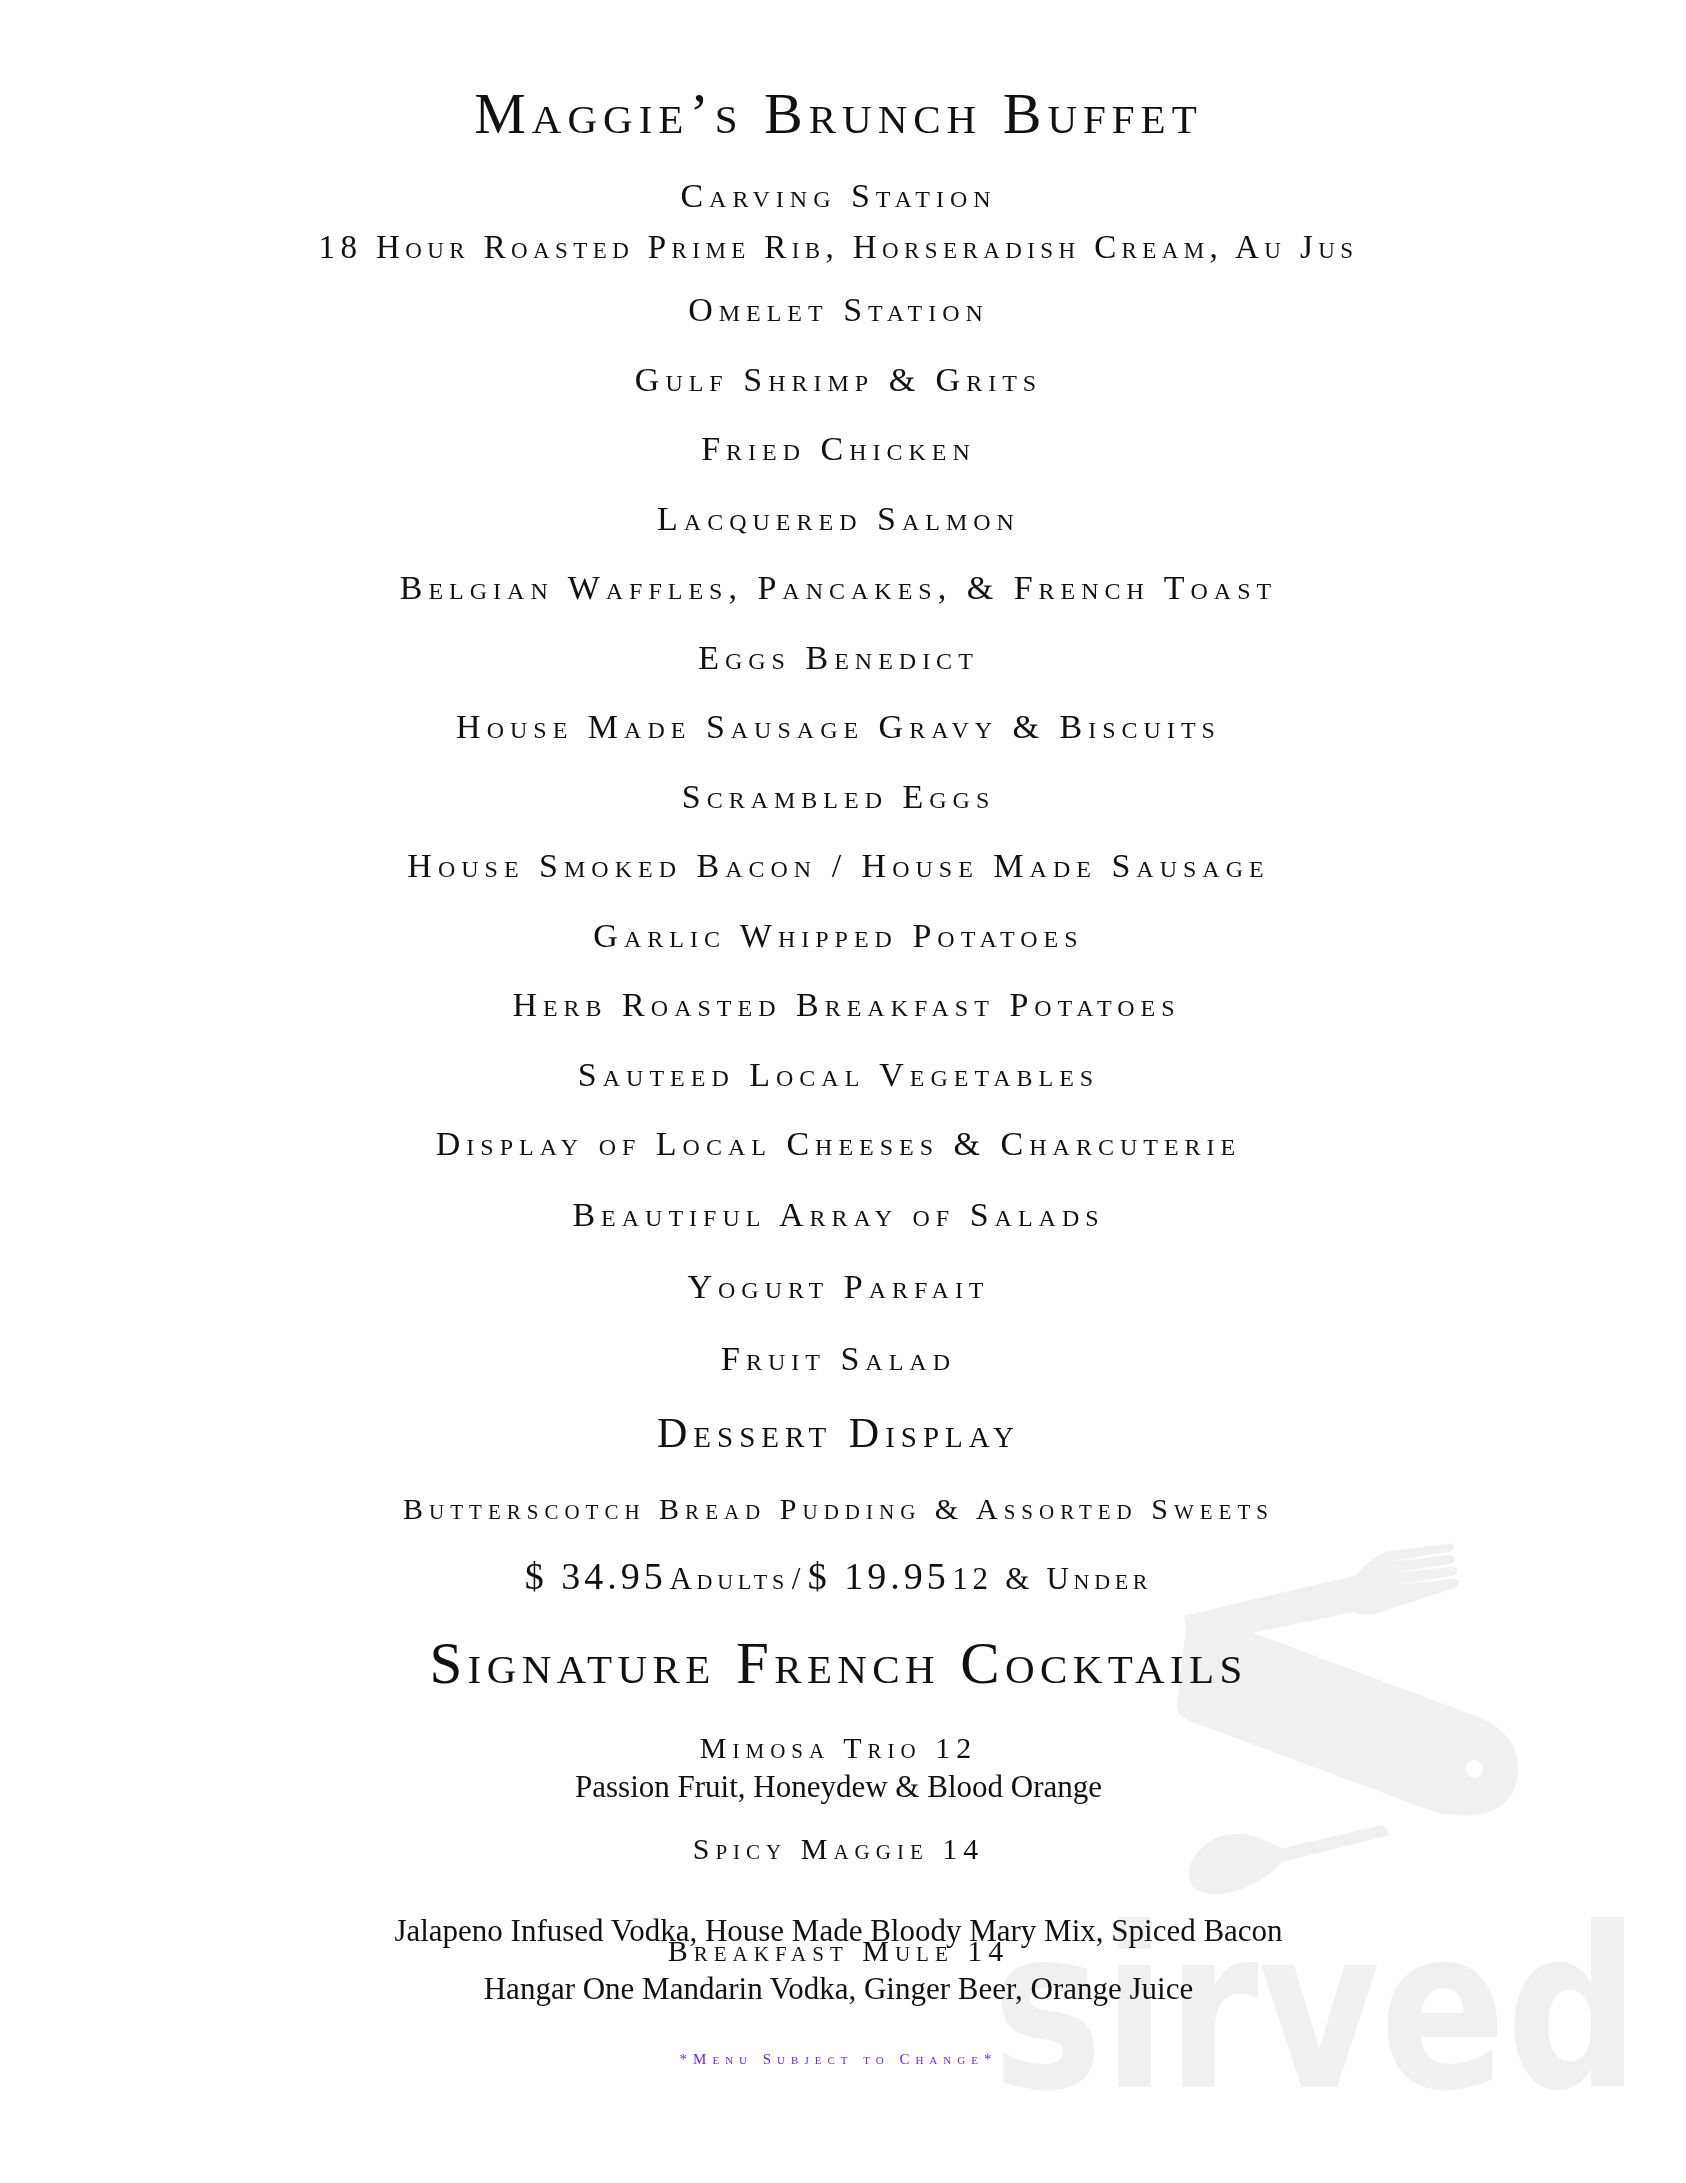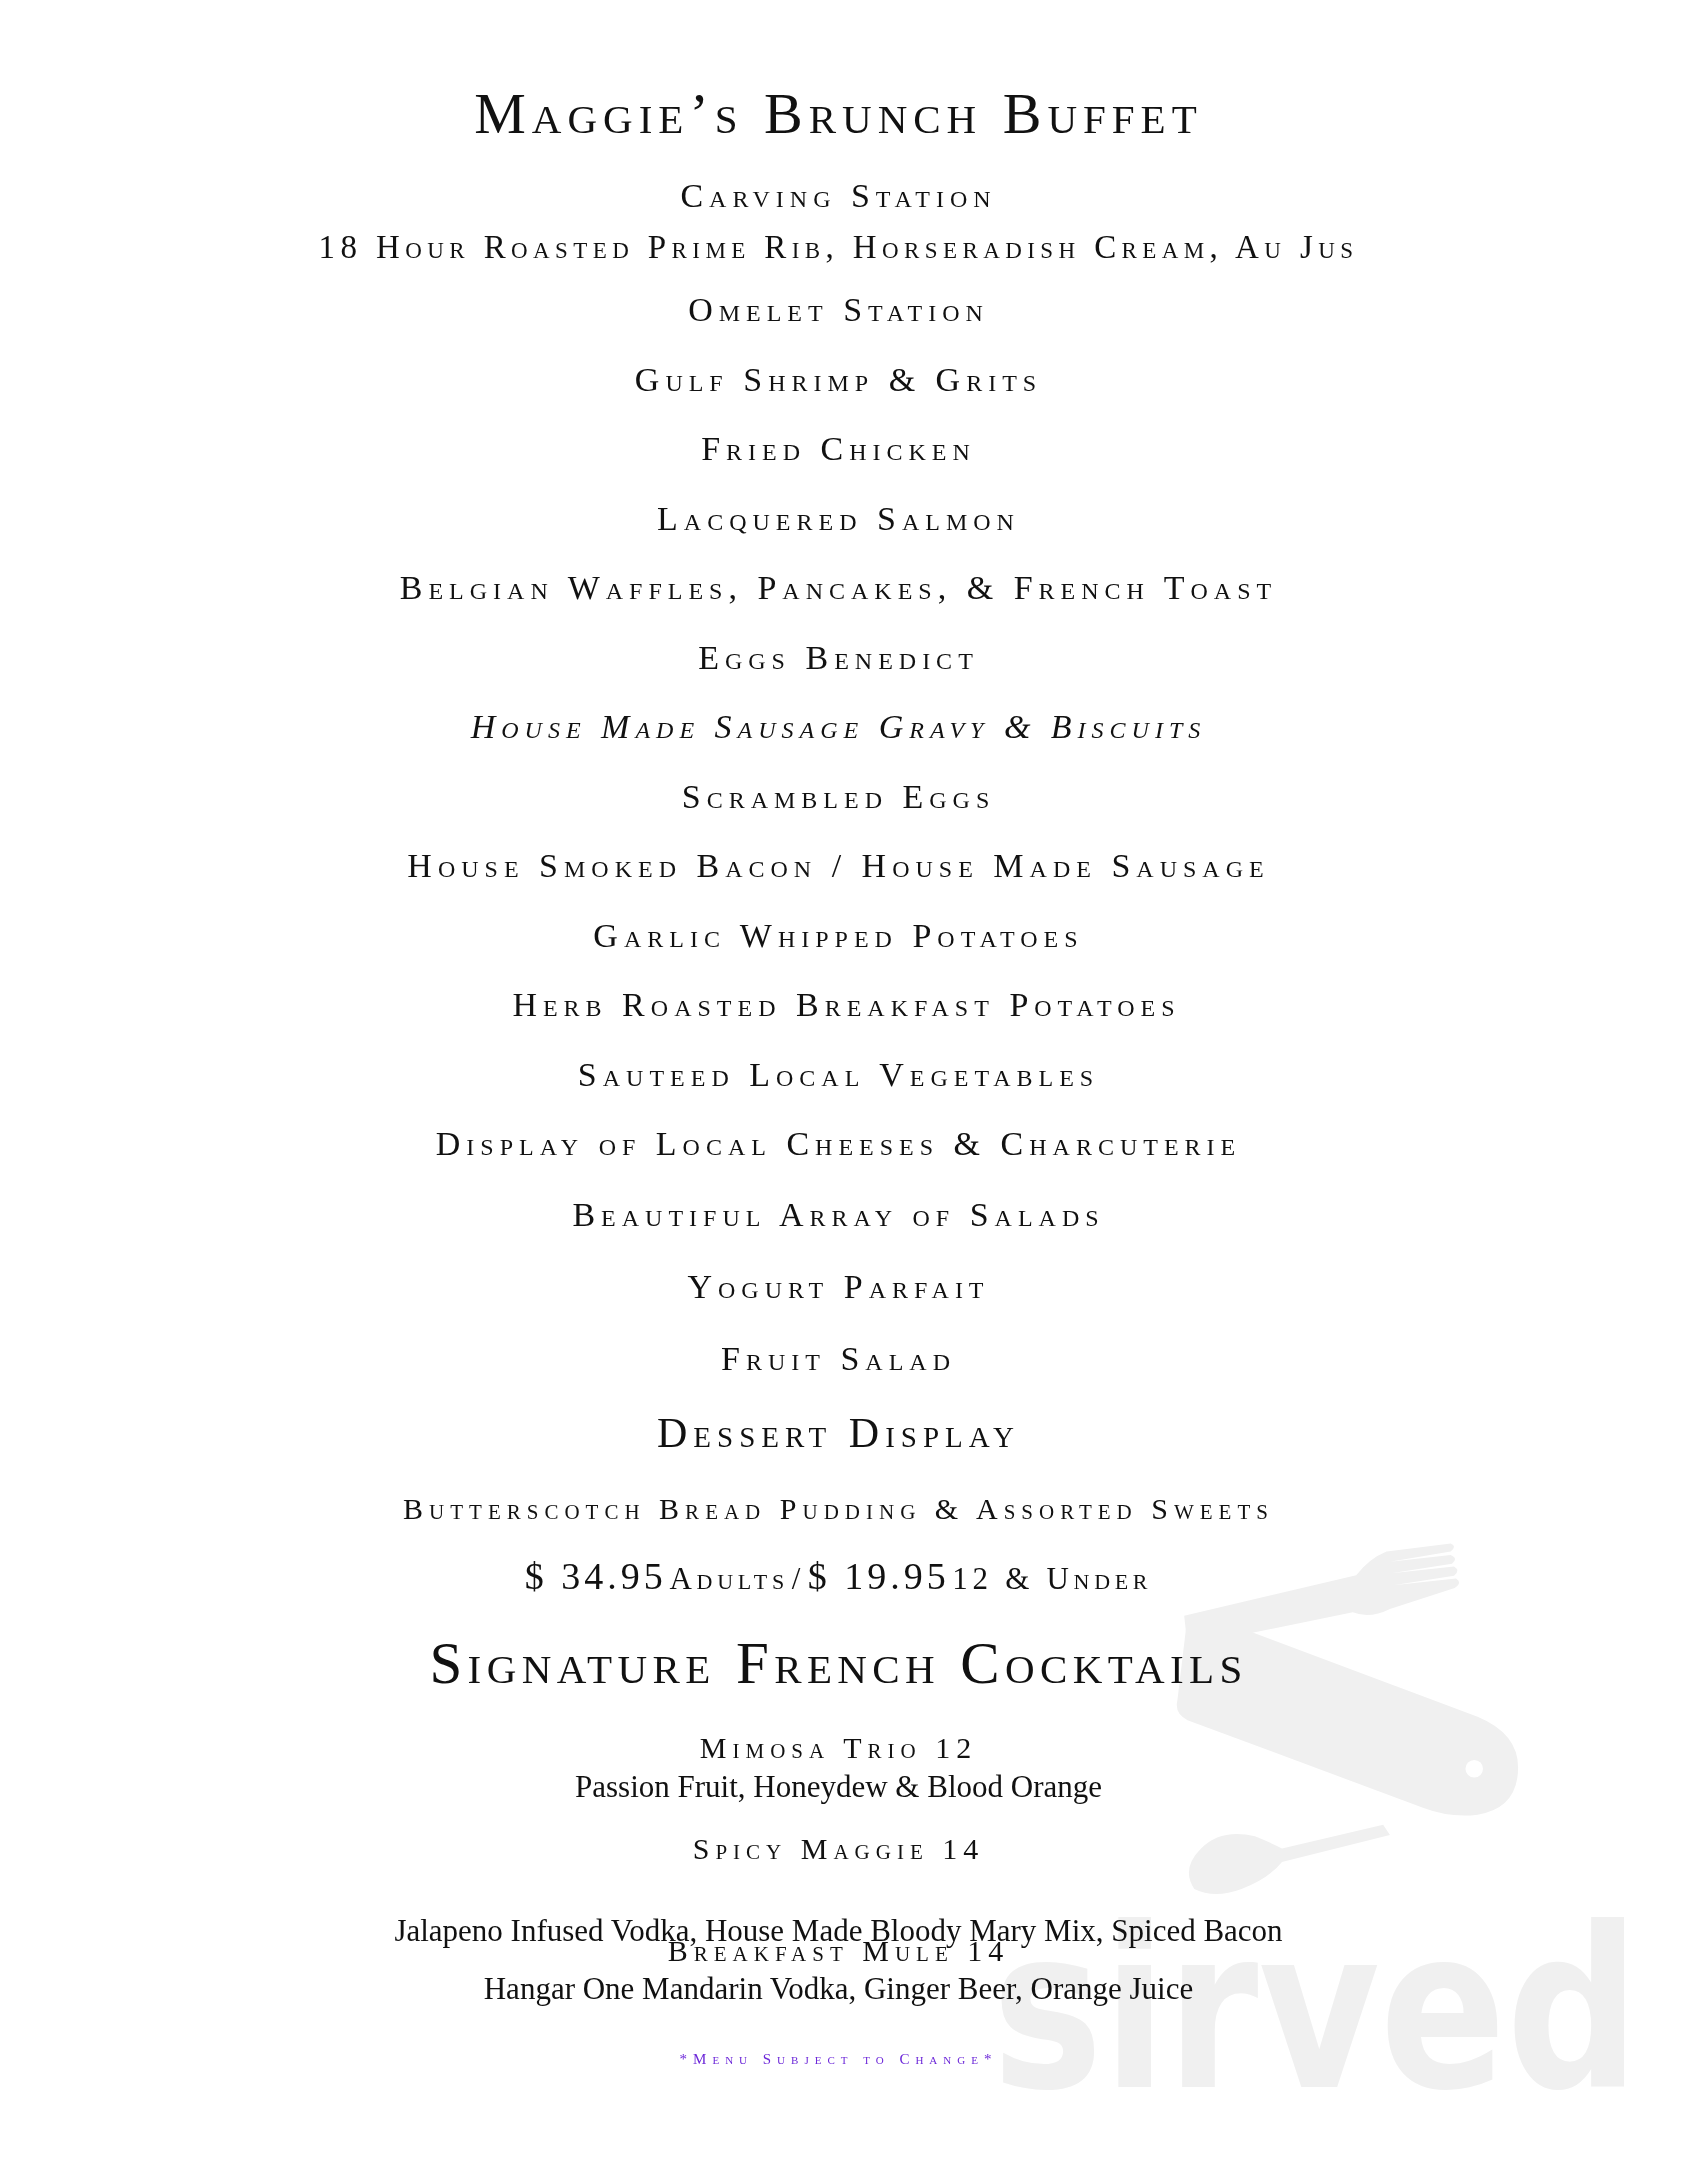--- a/index.html
+++ b/index.html
@@ -42,21 +42,21 @@
   <div class="line title" style="top:80px;">Maggie’s Brunch Buffet</div>
 
   <div class="line item" style="top:177px;">Carving Station</div>
   <div class="line sub" style="top:229px;">18 Hour Roasted Prime Rib, Horseradish Cream, Au Jus</div>
   <div class="line item" style="top:291px;">Omelet Station</div>
   <div class="line item" style="top:361px;">Gulf Shrimp &amp; Grits</div>
   <div class="line item" style="top:430px;">Fried Chicken</div>
   <div class="line item" style="top:500px;">Lacquered Salmon</div>
   <div class="line item" style="top:569px;">Belgian Waffles, Pancakes, &amp; French Toast</div>
   <div class="line item" style="top:639px;">Eggs Benedict</div>
-  <div class="line item" style="top:708px;font-style:italic;">House Made Sausage Gravy &amp; Biscuits</div>
+  <div class="line item" style="top:708px;">House Made Sausage Gravy &amp; Biscuits</div>
   <div class="line item" style="top:778px;">Scrambled Eggs</div>
   <div class="line item" style="top:847px;">House Smoked Bacon / House Made Sausage</div>
   <div class="line item" style="top:917px;">Garlic Whipped Potatoes</div>
   <div class="line item" style="top:986px;padding-left:8px;">Herb Roasted Breakfast Potatoes</div>
   <div class="line item" style="top:1056px;">Sauteed Local Vegetables</div>
   <div class="line item" style="top:1125px;">Display of Local Cheeses &amp; Charcuterie</div>
   <div class="line item" style="top:1196px;">Beautiful Array of Salads</div>
   <div class="line item" style="top:1268px;">Yogurt Parfait</div>
   <div class="line item" style="top:1340px;">Fruit Salad</div>
 

